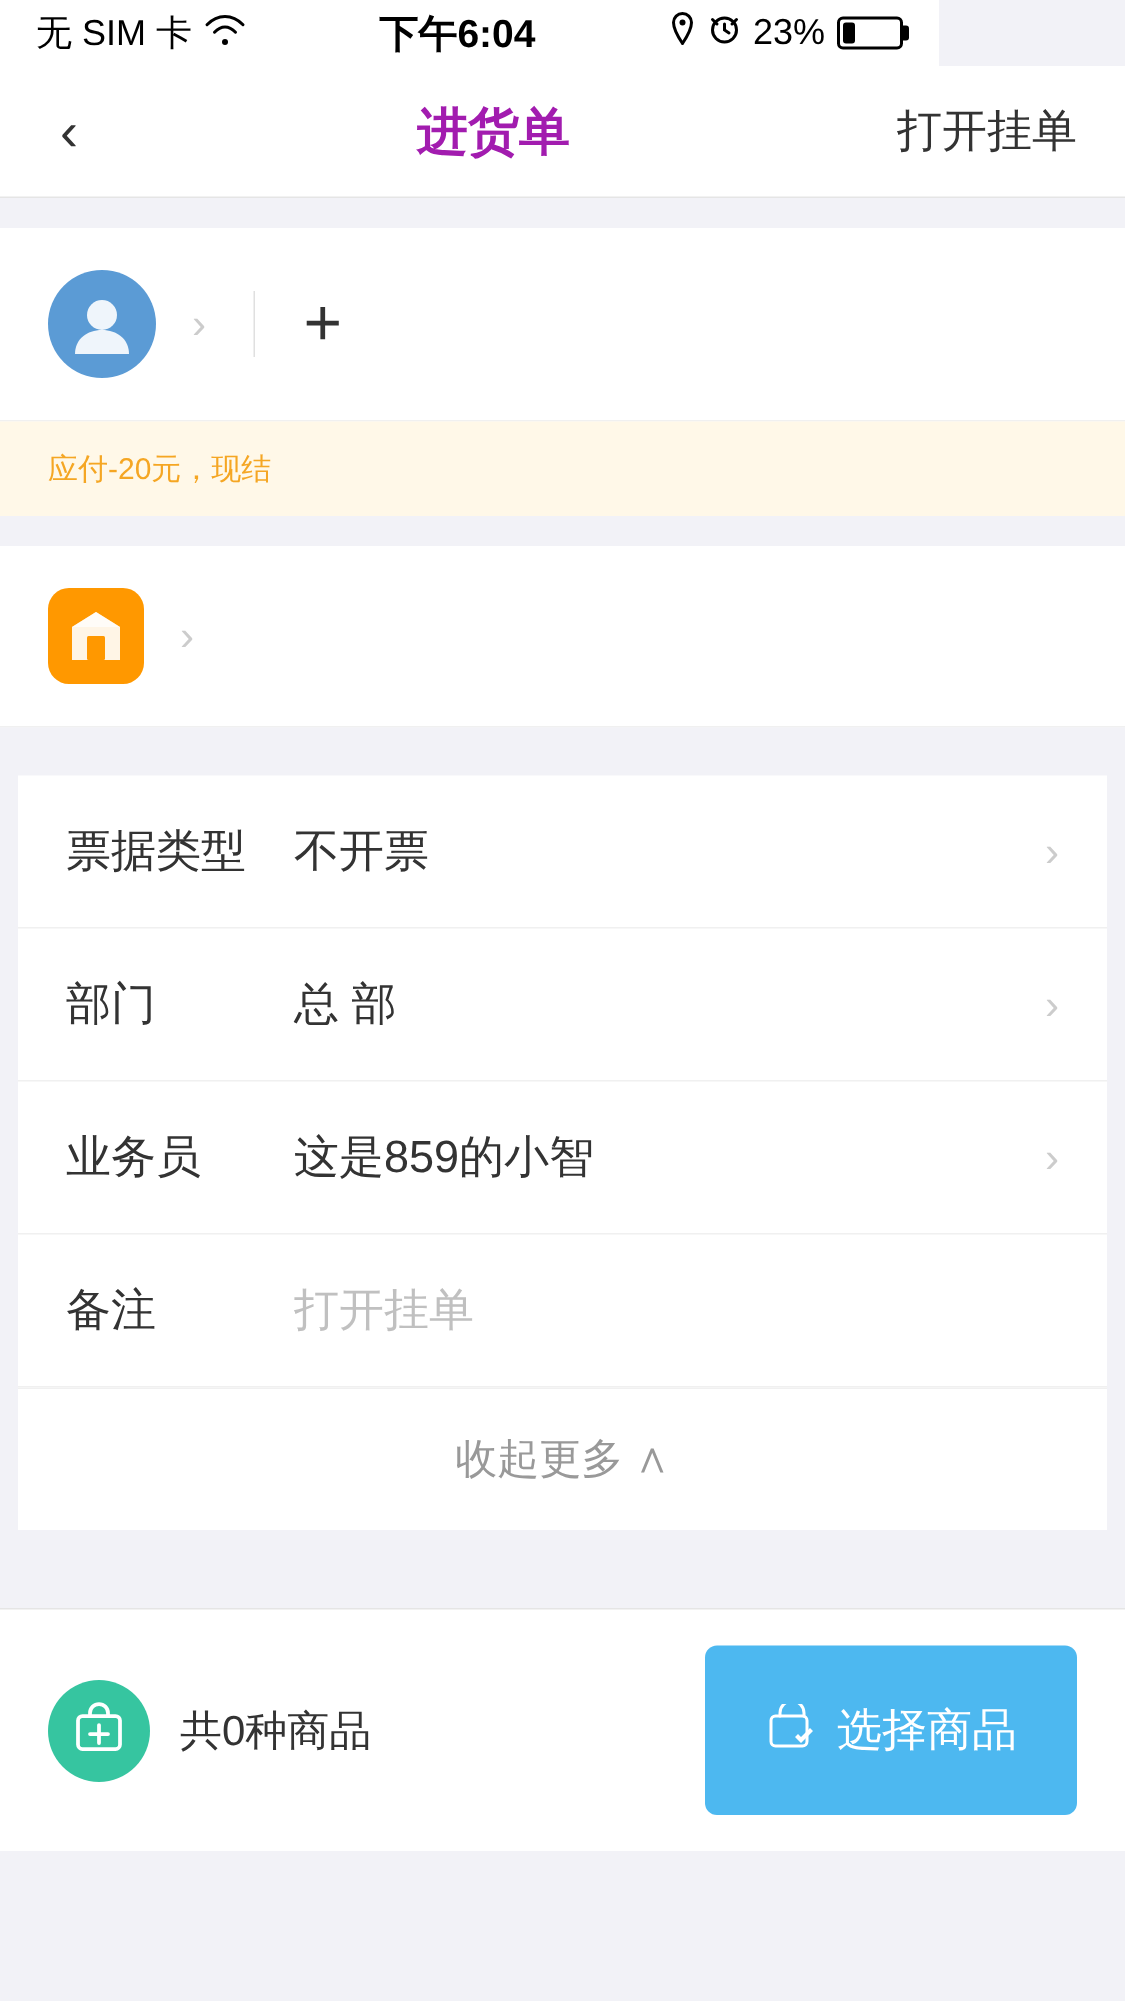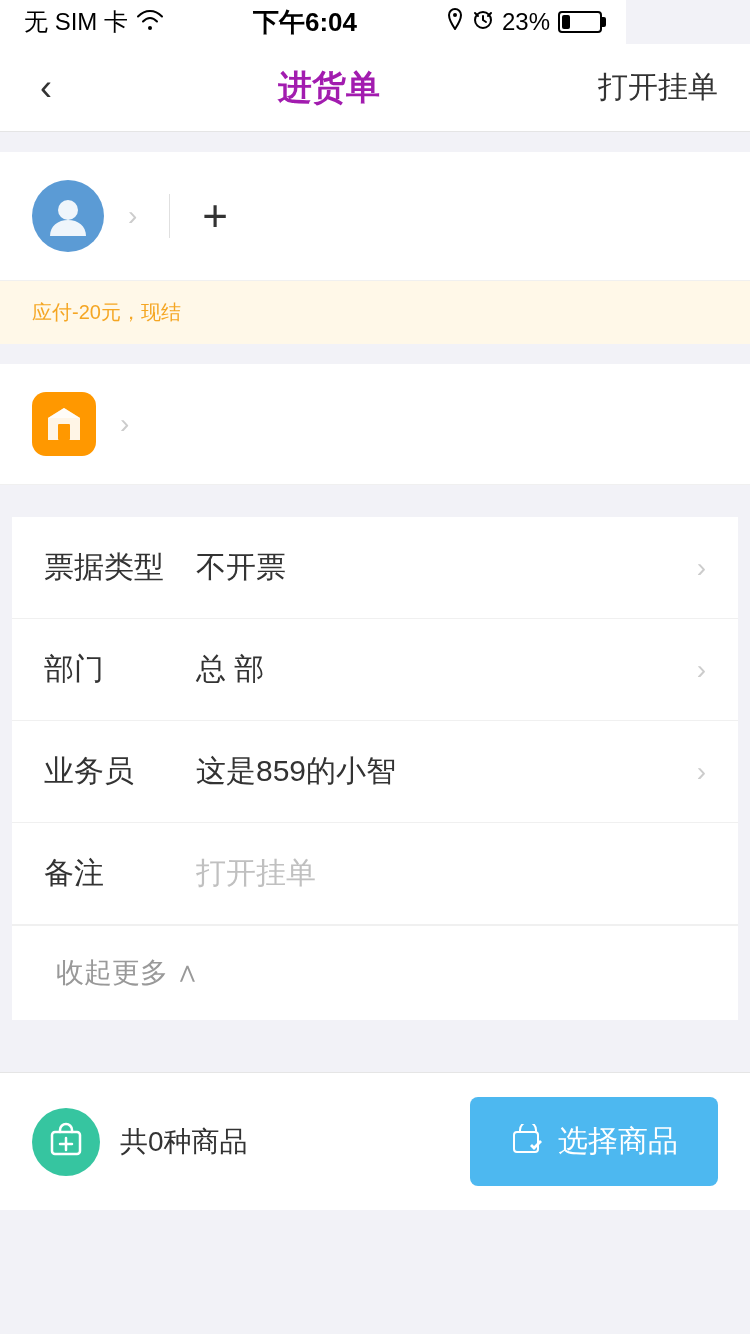--- a/index.html
+++ b/index.html
@@ -206,21 +206,21 @@
       font-size: 30px;
       color: #c0c0c0;
       padding-left: 32px;
     }
 
     
     .collapse-row {
       background: #fff;
       display: flex;
       align-items: center;
-      justify-content: flex-start;
+      justify-content: center;
       padding: 28px 44px;
       border-top: 1px solid #f0f0f0;
       cursor: pointer;
     }
     .collapse-text {
       font-size: 28px;
       color: #999;
     }
 
     
@@ -247,21 +247,21 @@
       flex: 1;
       font-size: 28px;
       color: #333;
     }
     .select-btn {
       background: #4db8f0;
       color: #fff;
       font-size: 30px;
       border: none;
       border-radius: 8px;
-      padding: 24px 40px;
+      padding: 36px 40px;
       cursor: pointer;
       display: flex;
       align-items: center;
       gap: 12px;
     }
 
     
     .page-bg {
       background: #f2f2f7;
       flex: 1;

